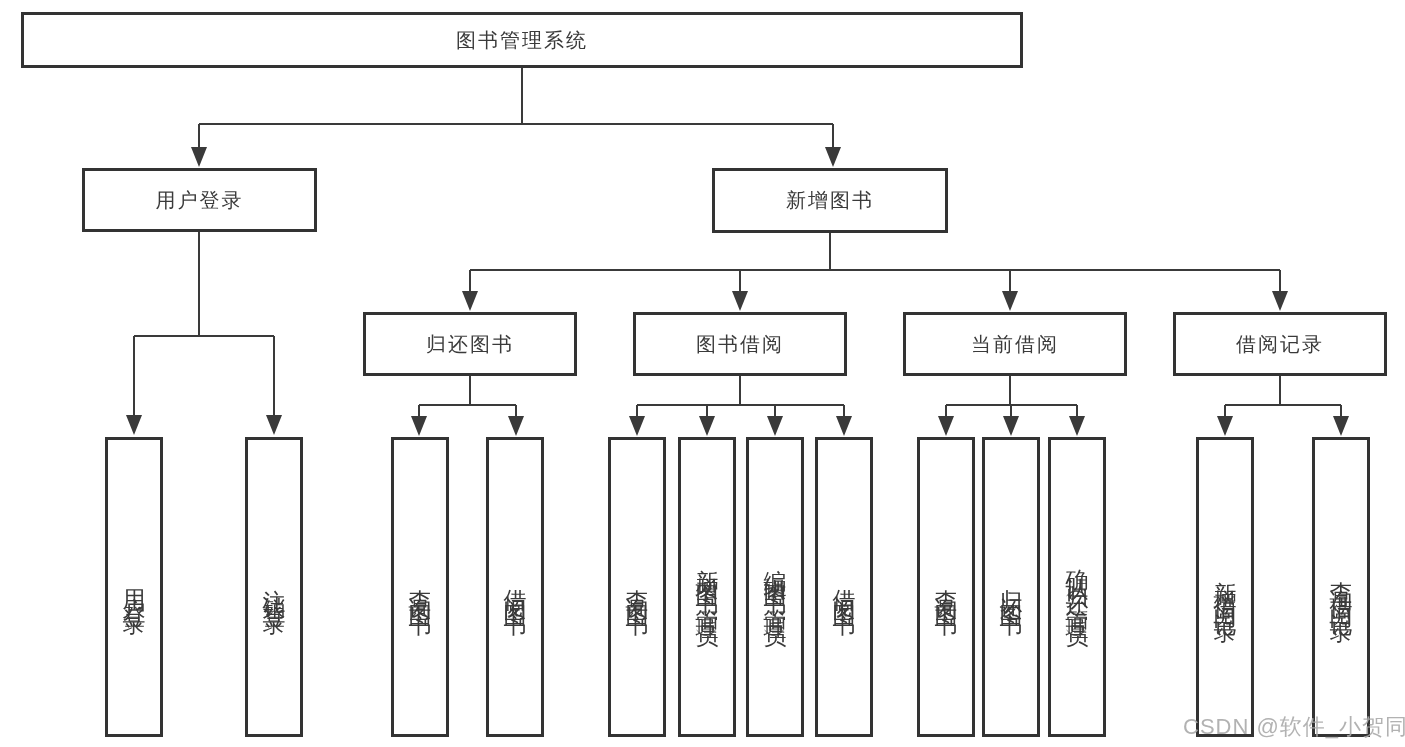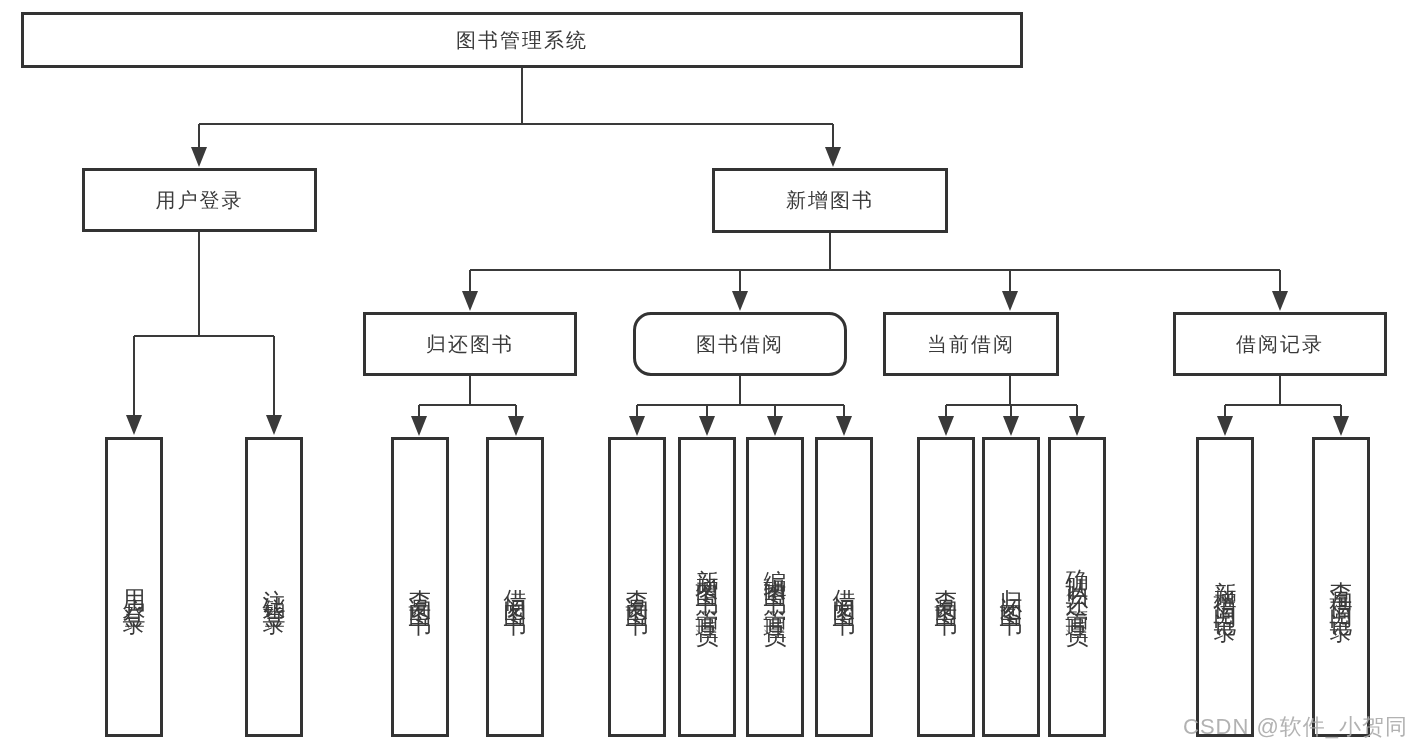--- a/index.html
+++ b/index.html
@@ -38,22 +38,22 @@
     white-space: normal;
     line-height: 1;
   }
   
   .n-root    { left: 21px;  top: 12px;  width: 1002px; height: 56px; }
   
   .n-login   { left: 82px;  top: 168px; width: 235px; height: 64px; }
   .n-mgmt    { left: 712px; top: 168px; width: 236px; height: 65px; }
   
   .n-newbook { left: 363px;  top: 312px; width: 214px; height: 64px; }
-  .n-borrow  { left: 633px;  top: 312px; width: 214px; height: 64px; border-radius: 18px; }
-  .n-current { left: 883px;  top: 312px; width: 176px; height: 64px; }
+  .n-borrow  { left: 633px;  top: 312px; width: 214px; height: 64px; }
+  .n-current { left: 903px;  top: 312px; width: 224px; height: 64px; }
   .n-records { left: 1173px; top: 312px; width: 214px; height: 64px; }
   
   .leaf { top: 437px; width: 58px; height: 300px; }
   .l1  { left: 105px; }
   .l2  { left: 245px; }
   .l3  { left: 391px; }
   .l4  { left: 486px; }
   .l5  { left: 608px; }
   .l6  { left: 678px; }
   .l7  { left: 746px; }

